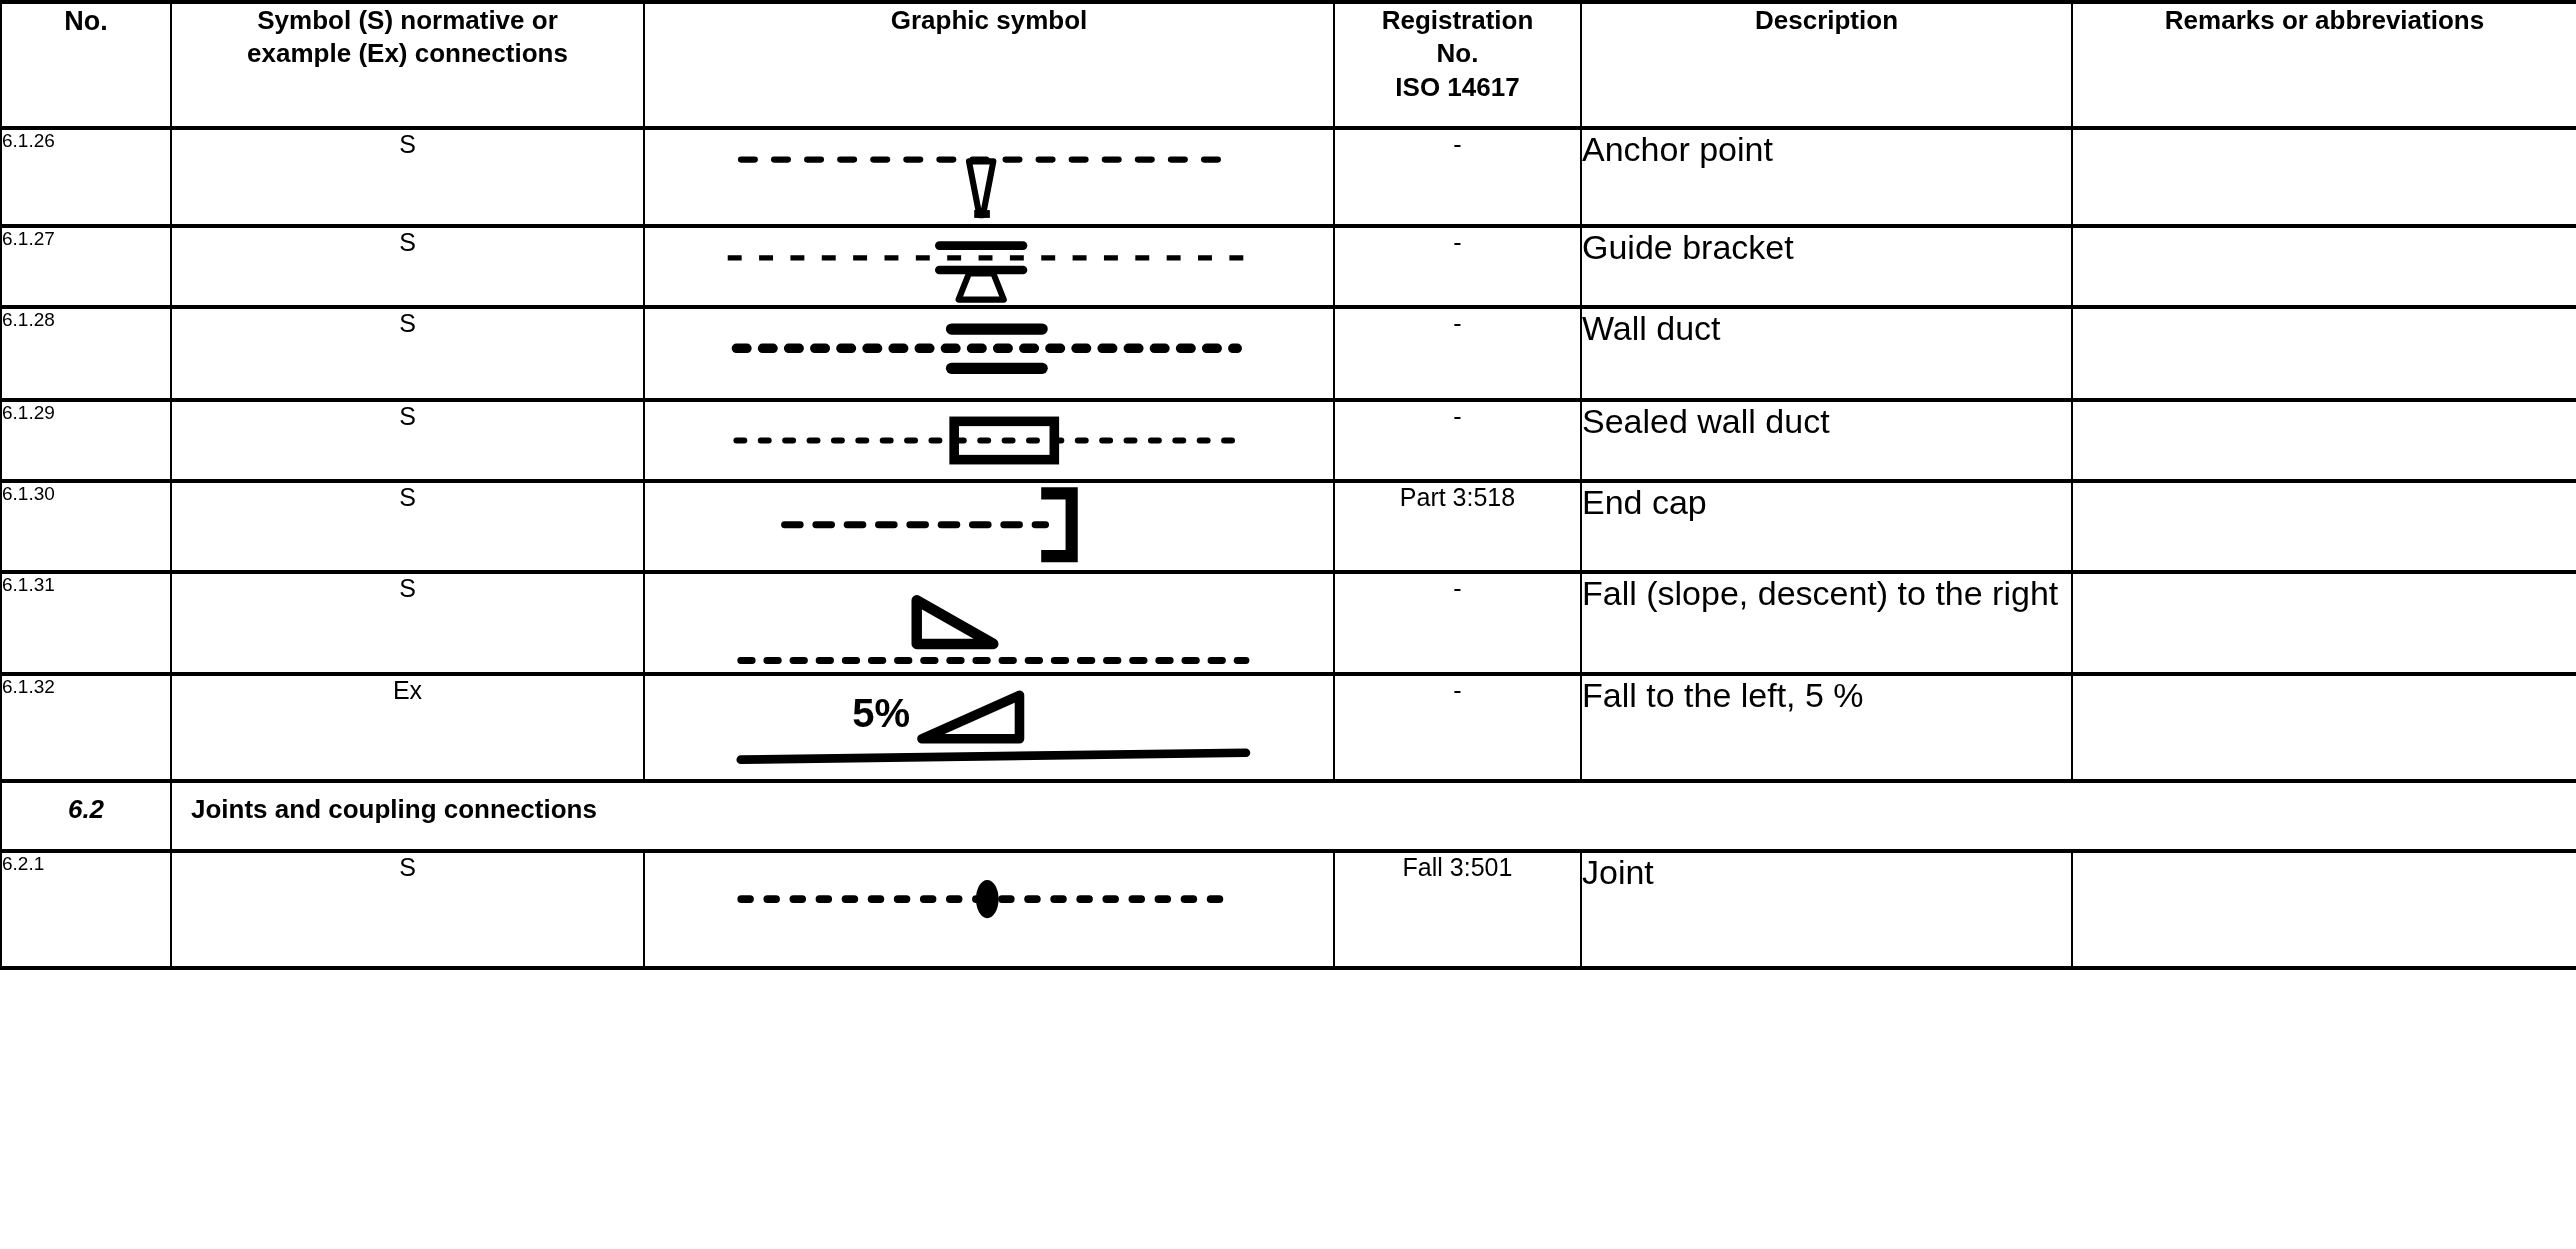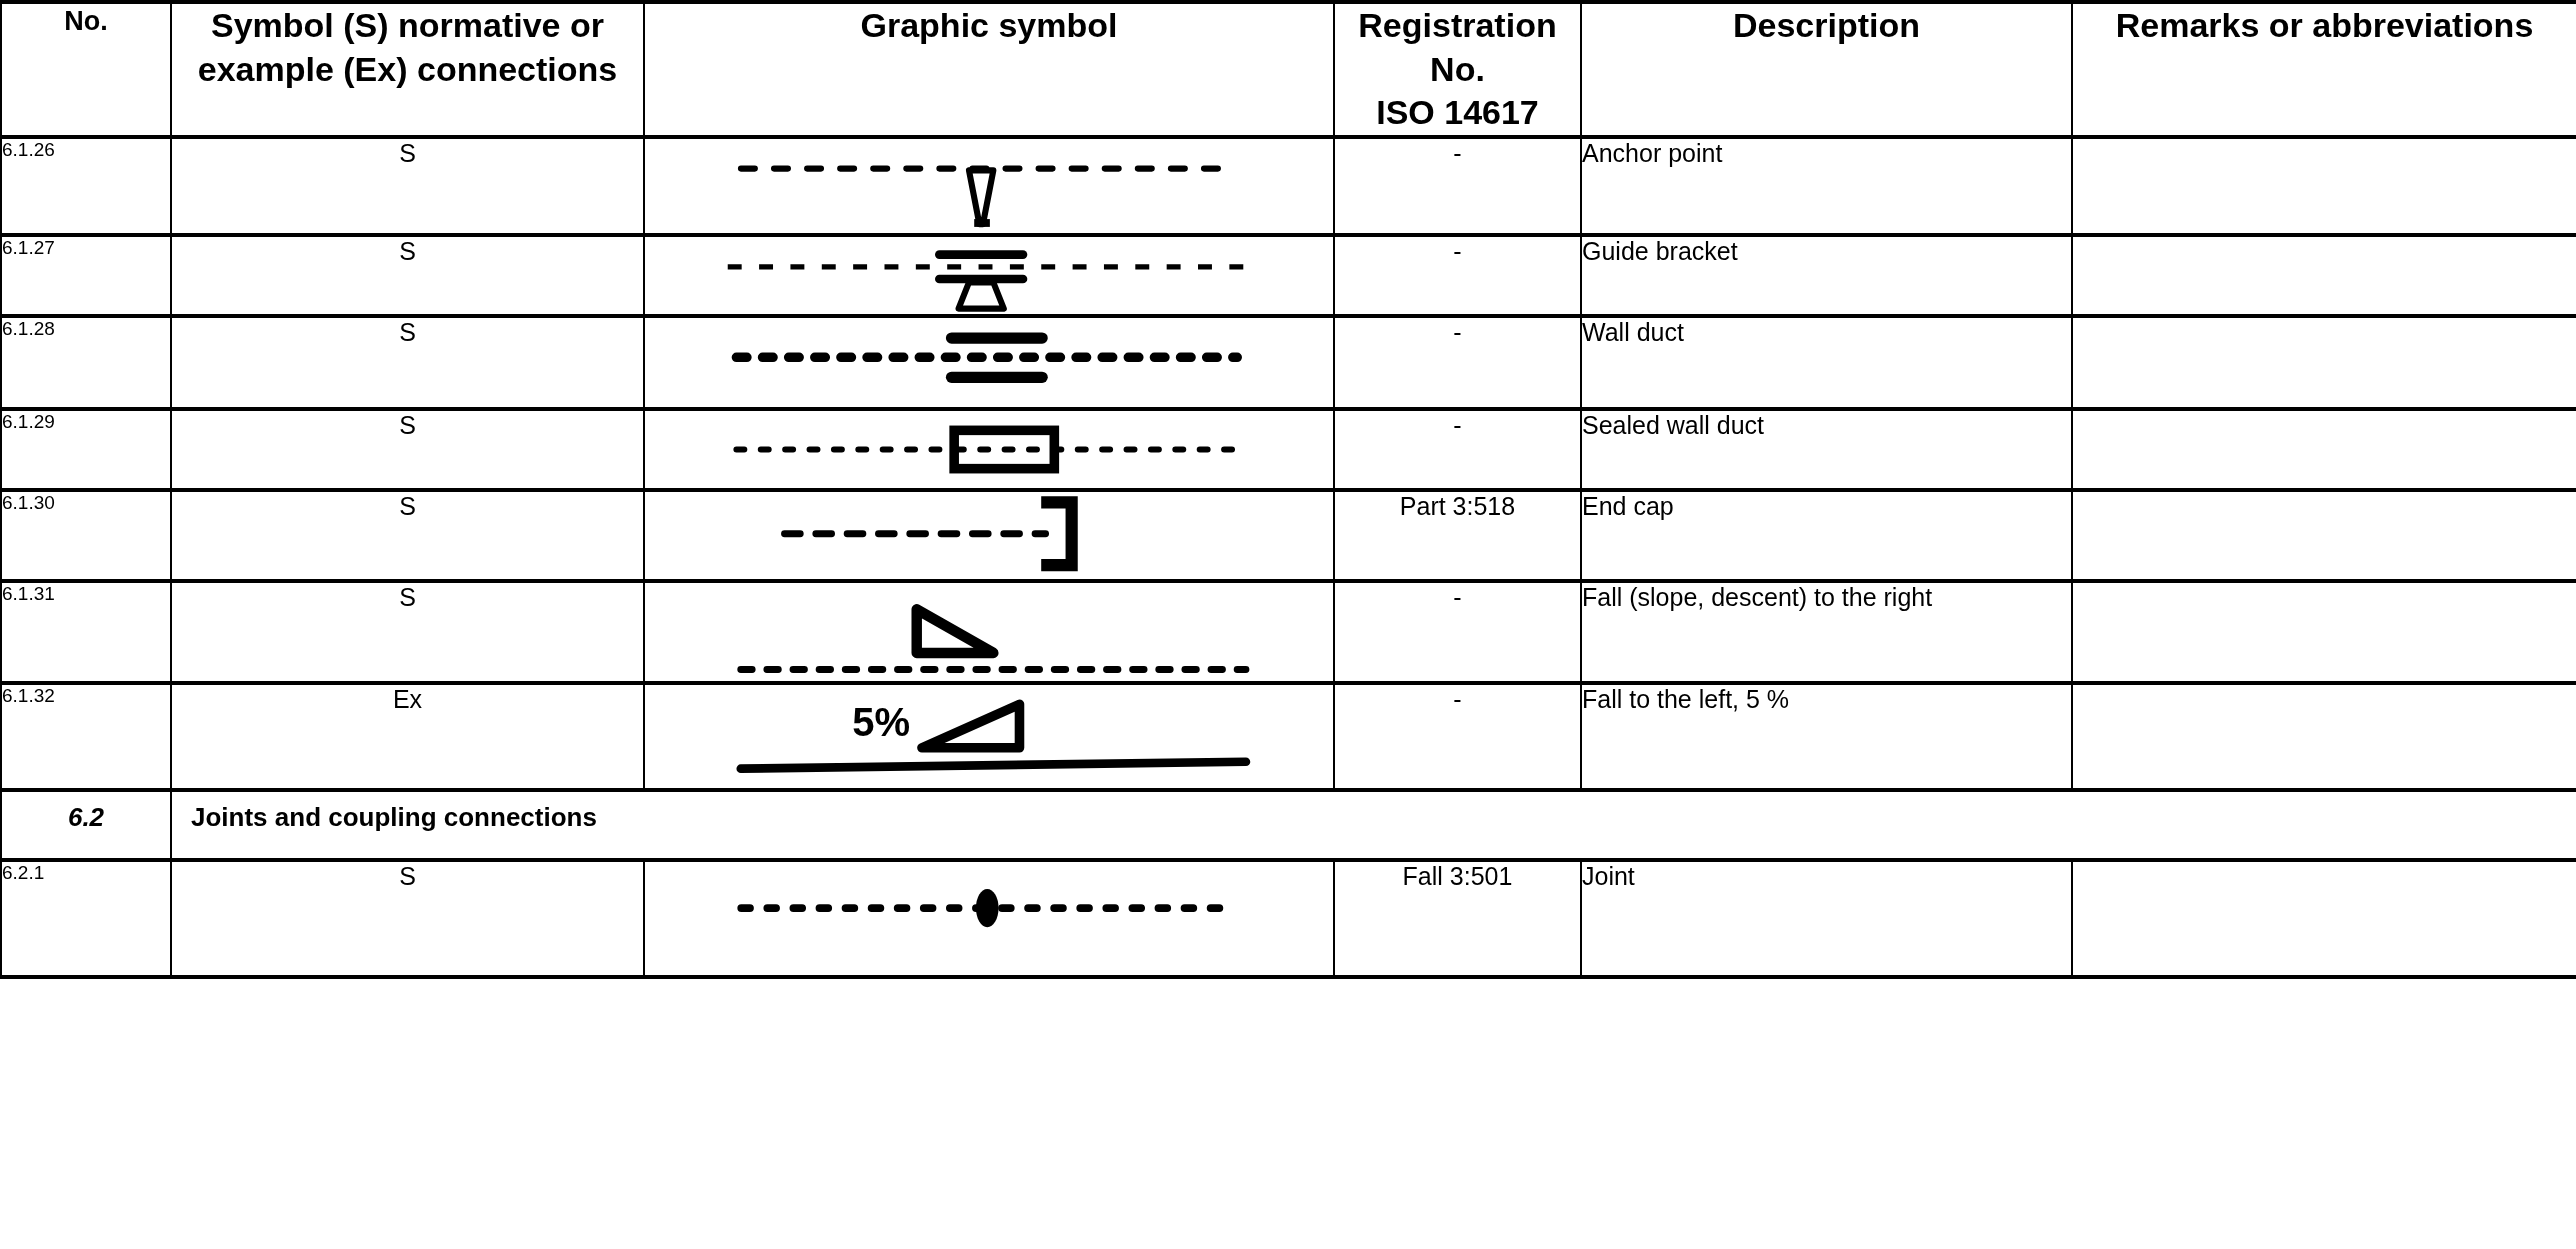--- a/index.html
+++ b/index.html
@@ -46,21 +46,21 @@
   col.c-graphic { width: 690px; }
   col.c-reg     { width: 247px; }
   col.c-desc    { width: 491px; }
   col.c-rem     { width: 505px; }
 
   
   thead th {
     border-top: 2.6px solid #000;
     border-bottom: 4.4px solid #000;
     font-weight: bold;
-    font-size: 34px;
+    font-size: 26px;
     line-height: 1.28;
     text-align: center;
     vertical-align: top;
     padding: 12.2px 8.7px 0 8.7px;
     height: 122px;
   }
   thead th.th-no { font-size: 27px; }
   thead .hdr-lines { display: block; }
 
   
@@ -79,21 +79,21 @@
     padding: 0;
     overflow: hidden;
   }
   td.cell-reg {
     text-align: center;
     font-size: 25px;
     padding: 14px 0 0 0;
   }
   td.cell-desc {
     text-align: left;
-    font-size: 25px;
+    font-size: 34px;
     padding: 14px 0 0 12.2px;
     white-space: nowrap;
   }
   td.cell-rem {
     text-align: left;
     font-size: 25px;
     padding: 14px 0 0 12.2px;
   }
 
   

